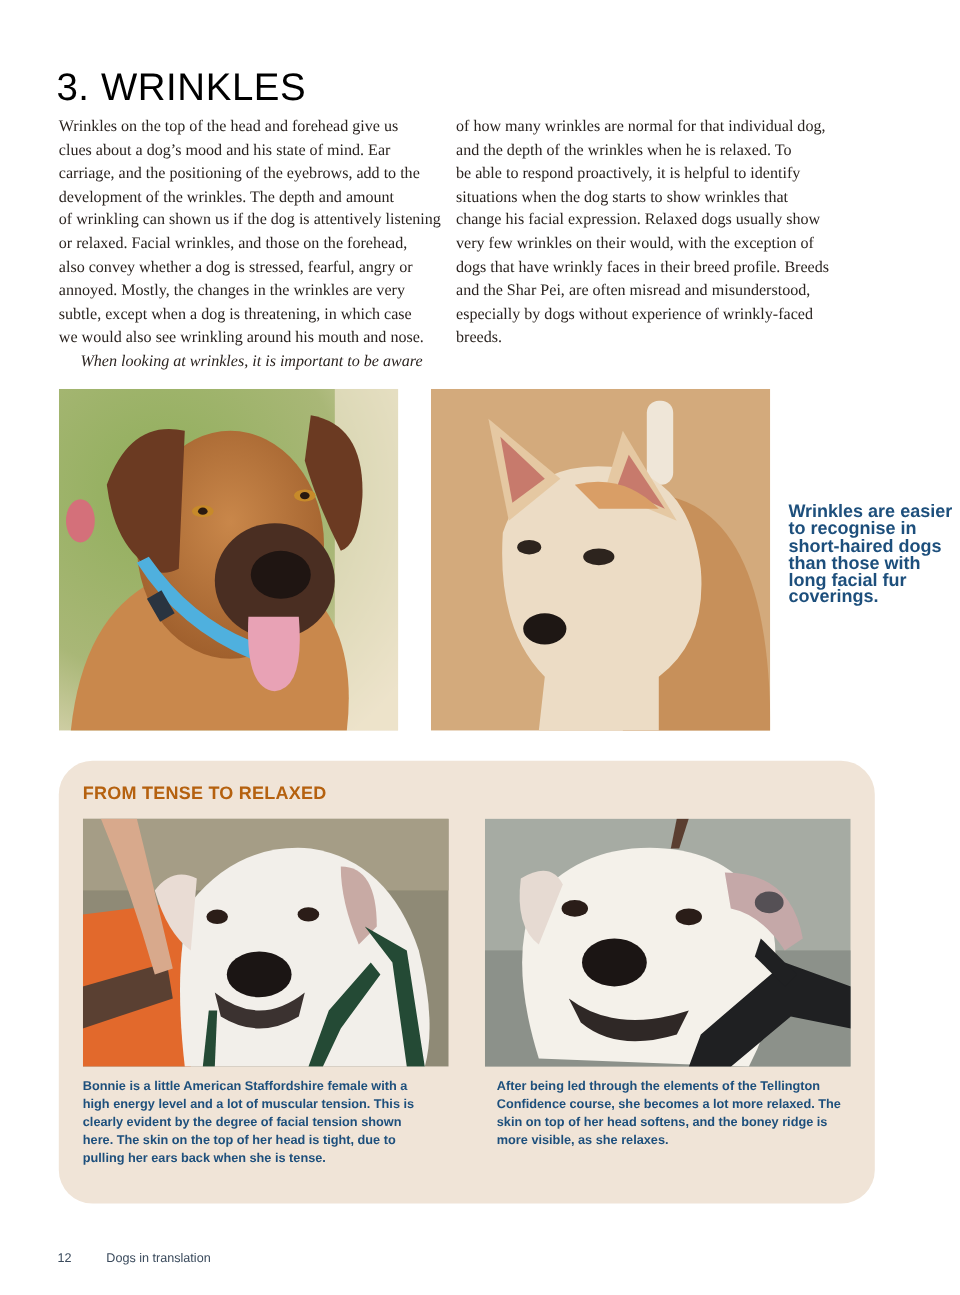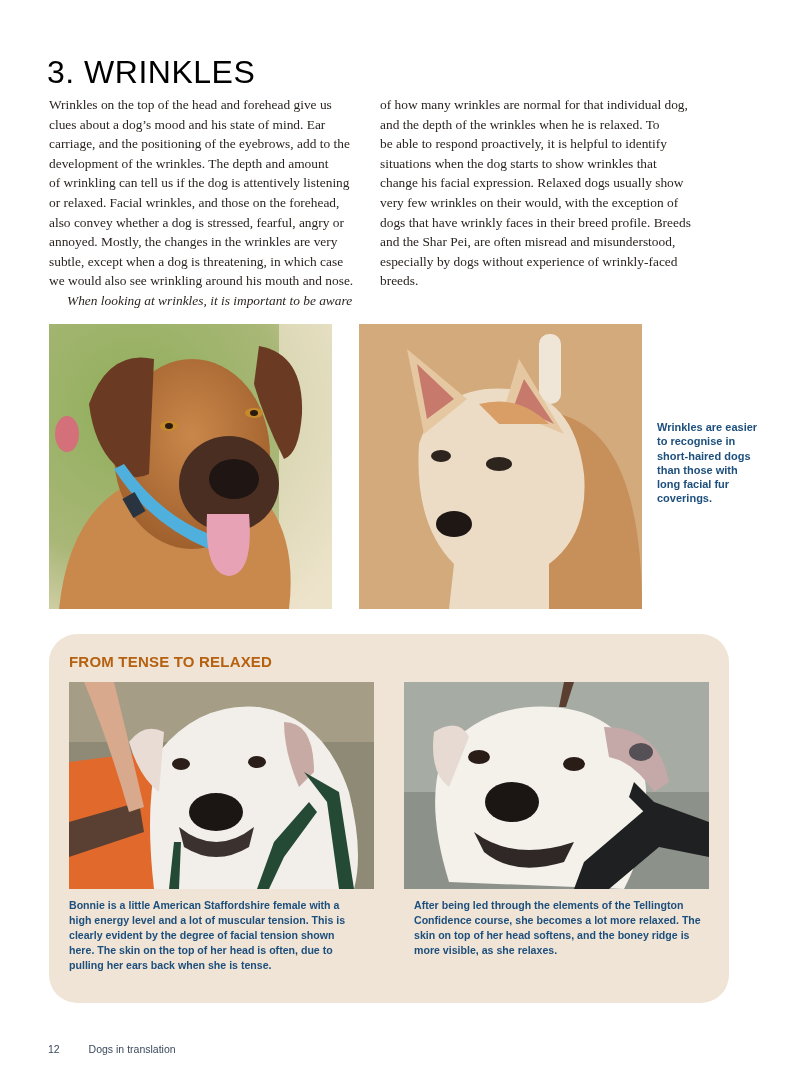--- a/index.html
+++ b/index.html
@@ -22,21 +22,21 @@
     .indent { text-indent: 18px; font-style: italic; }
     .line { display: block; white-space: nowrap; }
 
     .photo { position: absolute; overflow: hidden; }
     .photo svg { display: block; width: 100%; height: 100%; }
     .photo-1 { left: 49px; top: 324px; width: 283px; height: 285px; }
     .photo-2 { left: 359px; top: 324px; width: 283px; height: 285px; }
 
     .side-caption {
       position: absolute; left: 657px; top: 420px; width: 110px; margin: 0;
-      font-family: "Liberation Sans", sans-serif; font-size: 11px; line-height: 14.3px;
+      font-family: "Liberation Sans", sans-serif; font-size: 15px; line-height: 14.3px;
       color: #1d4f7c; font-weight: 600;
     }
 
     .panel {
       position: absolute; left: 49px; top: 634px; width: 680px; height: 369px;
       background: #f0e4d7;
       border-radius: 28px;
     }
     .panel-title {
       position: absolute; left: 20px; top: 19px; margin: 0;
@@ -63,21 +63,21 @@
 <body>
 
 <h1 class="title">3. WRINKLES</h1>
 
 <div class="body-col col-left">
   <p>
     <span class="line">Wrinkles on the top of the head and forehead give us</span>
     <span class="line">clues about a dog’s mood and his state of mind. Ear</span>
     <span class="line">carriage, and the positioning of the eyebrows, add to the</span>
     <span class="line">development of the wrinkles. The depth and amount</span>
-    <span class="line">of wrinkling can tell us if the dog is attentively listening</span>
+    <span class="line">of wrinkling can shown us if the dog is attentively listening</span>
     <span class="line">or relaxed. Facial wrinkles, and those on the forehead,</span>
     <span class="line">also convey whether a dog is stressed, fearful, angry or</span>
     <span class="line">annoyed. Mostly, the changes in the wrinkles are very</span>
     <span class="line">subtle, except when a dog is threatening, in which case</span>
     <span class="line">we would also see wrinkling around his mouth and nose.</span>
   </p>
   <p class="indent">
     <span class="line">When looking at wrinkles, it is important to be aware</span>
   </p>
 </div>
@@ -174,21 +174,21 @@
       <path d="M110 145 Q147 175 185 145 L180 165 Q147 185 115 165 Z" fill="#3b3230"></path>
       <path d="M100 207 L105 160 L112 160 L110 207 Z" fill="#244a35"></path>
       <path d="M235 90 L270 110 L285 207 L270 207 L258 120 Z" fill="#244a35"></path>
       <path d="M205 160 L240 120 L248 130 L215 175 L200 207 L188 207 Z" fill="#244a35"></path>
     </svg>
   </div>
   <div class="panel-caption panel-caption-1">
     <span class="line">Bonnie is a little American Staffordshire female with a</span>
     <span class="line">high energy level and a lot of muscular tension. This is</span>
     <span class="line">clearly evident by the degree of facial tension shown</span>
-    <span class="line">here. The skin on the top of her head is often, due to</span>
+    <span class="line">here. The skin on the top of her head is tight, due to</span>
     <span class="line">pulling her ears back when she is tense.</span>
   </div>
 
   <div class="photo panel-photo-2">
     <svg viewBox="0 0 305 207" preserveAspectRatio="none">
       <rect width="305" height="207" fill="#a6aba3"></rect>
       <rect x="0" y="110" width="305" height="97" fill="#8c918a"></rect>
       <path d="M160 0 L170 0 L162 25 L155 25 Z" fill="#5a3e30"></path>
       <path d="M45 200 Q20 120 40 70 Q80 20 150 25 Q215 30 240 90 Q250 150 220 207 Z" fill="#f4f1ea"></path>
       <path d="M30 50 Q55 35 65 55 L45 105 Q25 90 30 50 Z" fill="#e6dad2"></path>

